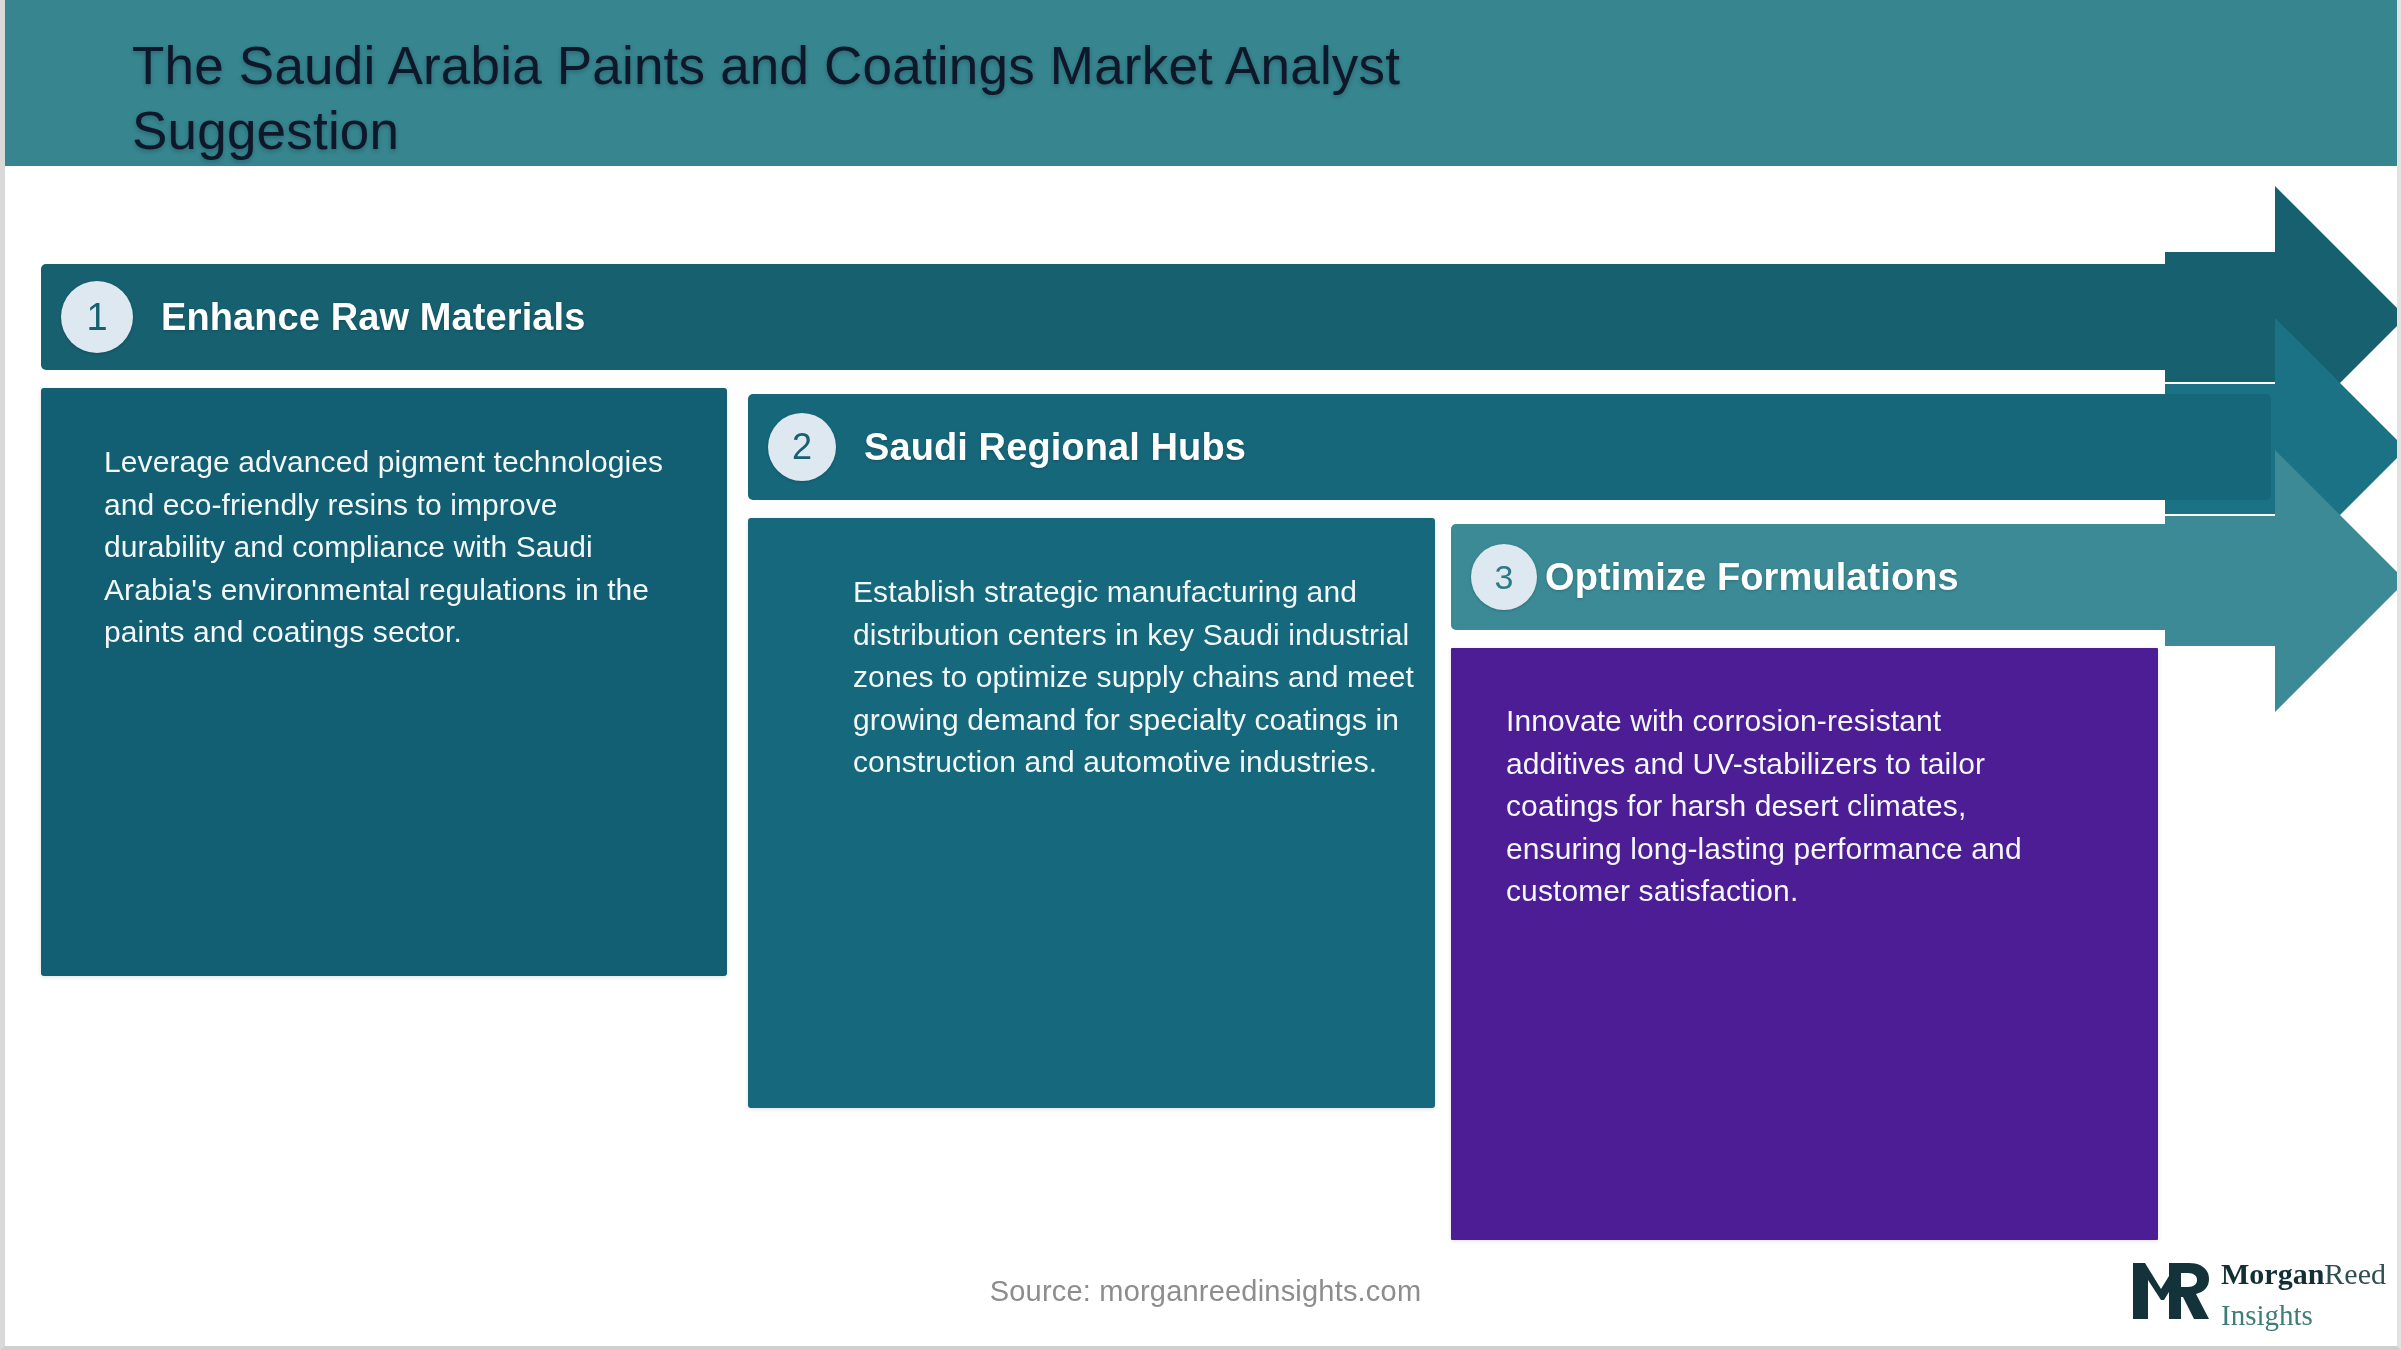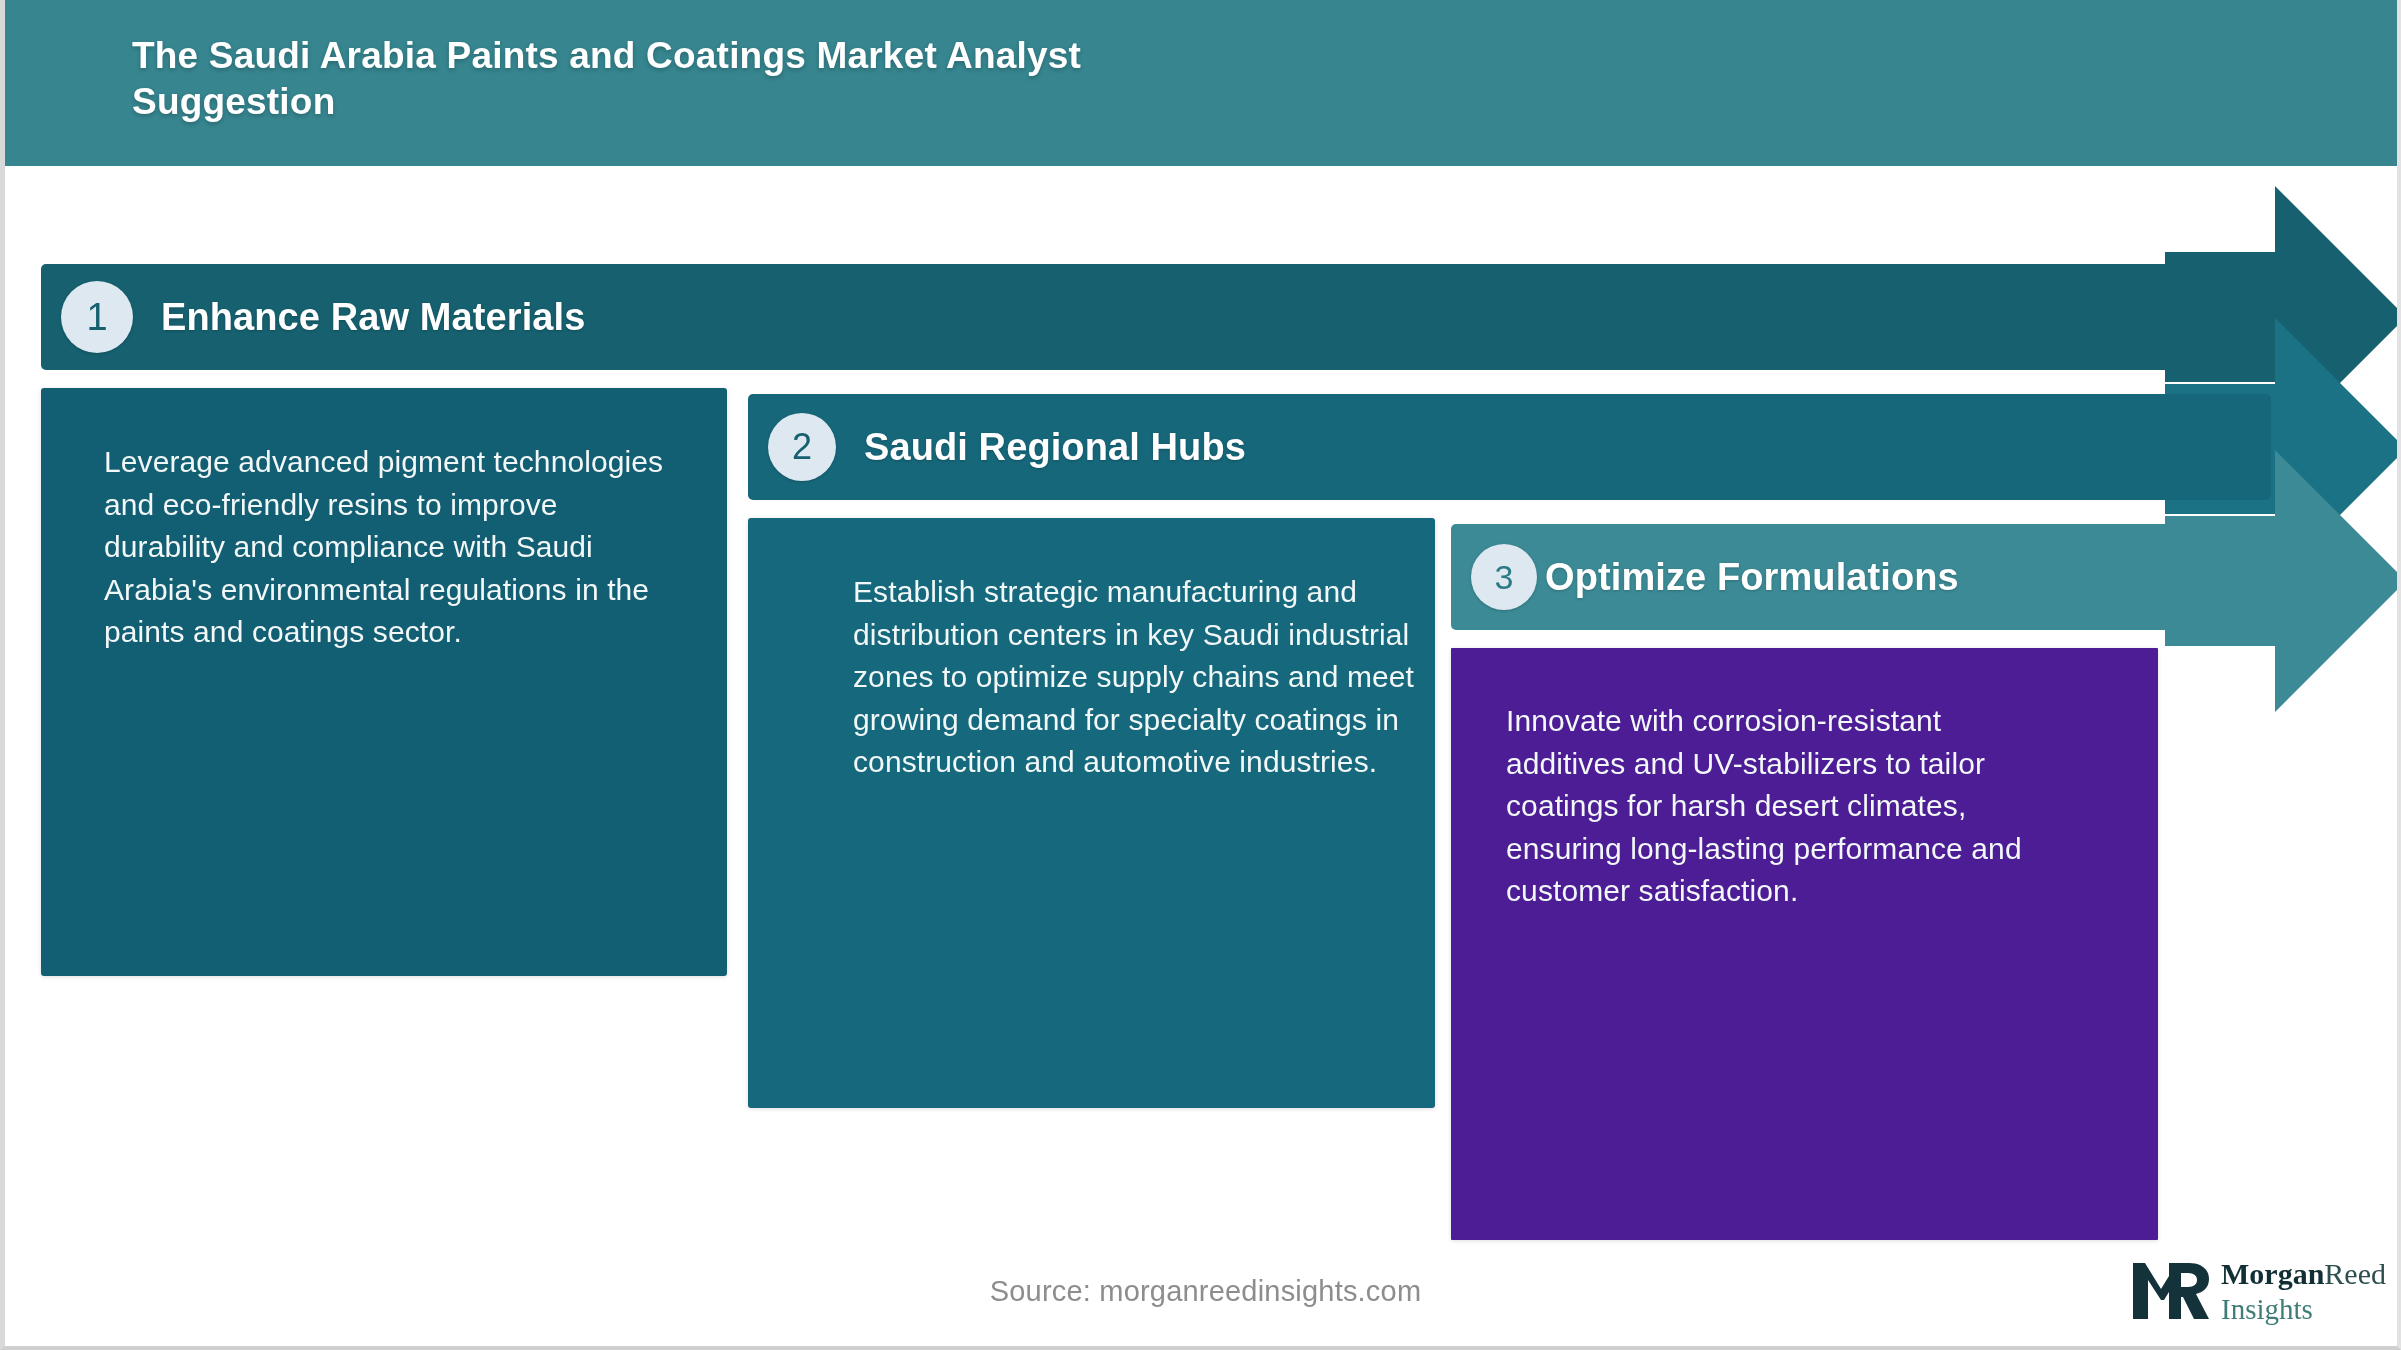--- a/index.html
+++ b/index.html
@@ -33,23 +33,23 @@
     top: 0;
     width: 2401px;
     height: 166px;
     background: #36858f;
   }
   #header-title {
     position: absolute;
     left: 127px;
     top: 33px;
     width: 1560px;
-    color: #ffffff;
-    font-size: 37px;
-    font-weight: bold;
+    color: #0f172a;
+    font-size: 53px;
+    font-weight: normal;
     line-height: 1.23;
     letter-spacing: 0.2px;
     text-shadow: 0 2px 4px rgba(0,0,0,0.22);
     white-space: pre-line;
   }
 
   
   .arrow-svg {
     position: absolute;
     overflow: visible;
@@ -193,21 +193,21 @@
     flex-direction: column;
     line-height: 1.0;
   }
   #logo-line1 { font-family: "Liberation Serif", serif; font-size: 30px; white-space: nowrap; }
   #logo-line1 .b { color: #132f36; font-weight: bold; }
   #logo-line1 .r { color: #2d4f4f; font-weight: normal; }
   #logo-line2 {
     font-family: "Liberation Serif", serif;
     font-size: 29px;
     color: #3f7d78;
-    margin-top: 6px;
+    margin-top: 12px;
   }
 </style>
 </head>
 <body>
 
 <div id="page">
 
   <div id="header-band">
     <div id="header-title">The Saudi Arabia Paints and Coatings Market Analyst
 Suggestion</div>

